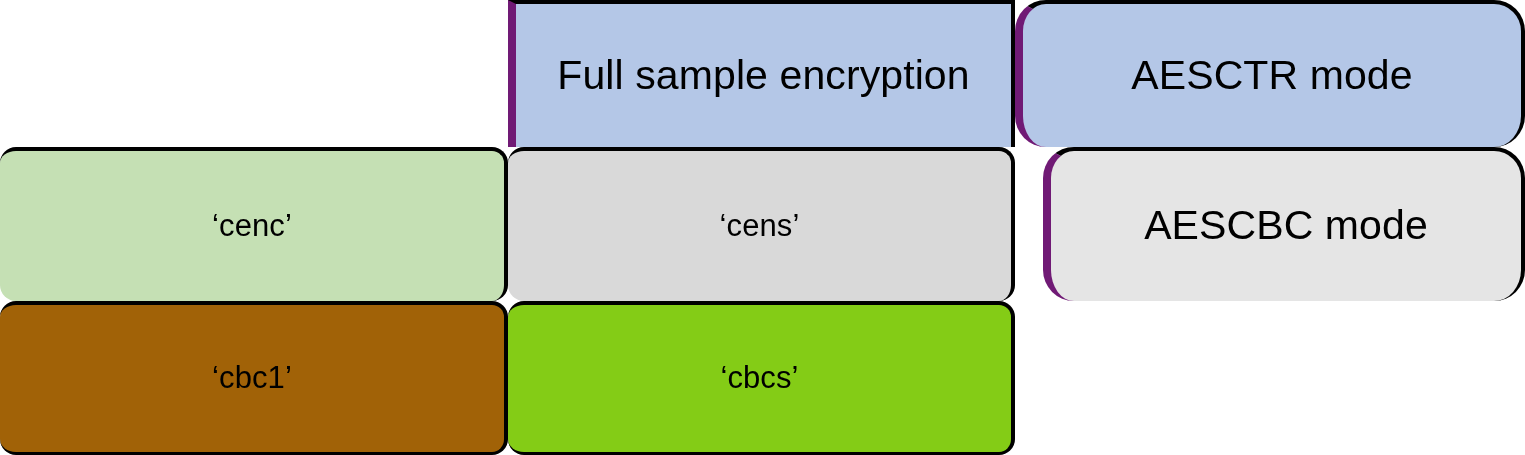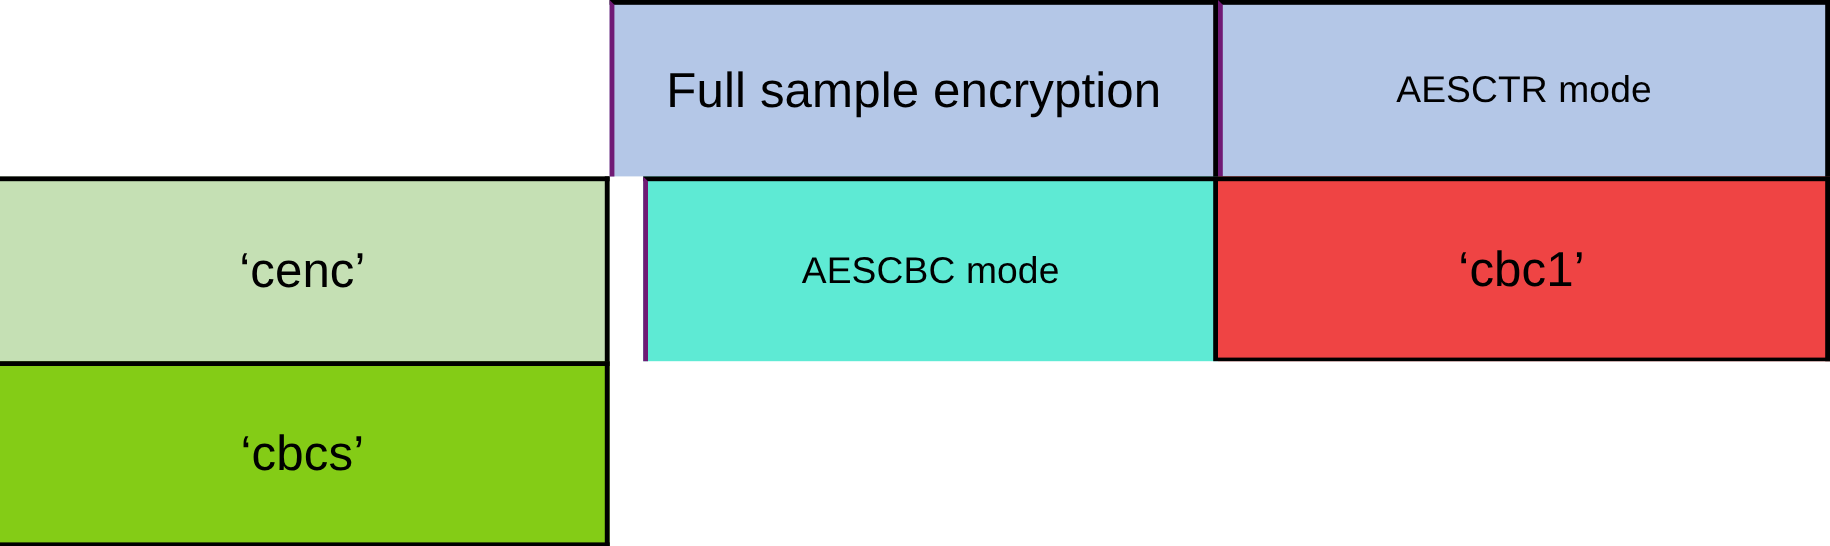--- a/index.html
+++ b/index.html
@@ -52,32 +52,34 @@
     border: none;
   }
 
   
   .fill-blue  { background: #b4c7e7; }
   .fill-green { background: #c5e0b4; }
   .fill-grey  { background: #d9d9d9; }
 
   
   .bt { border-top: 4px solid #000000; }
-  .bl { border-left: 4px solid #701a75; }
+  .bl { border-left: 8px solid #701a75; }
   .br { border-right: 4px solid #000000; }
   .bb-thin { border-bottom: 3px solid #000000; }
 
   .cell--header {
     font-size: 41px;
   }
   .cell--rowlabel {
-    font-size: 31px;
+    font-size: 41px;
+    border-radius: 31px;
   }
   .cell--value {
-    font-size: 41px;
+    font-size: 31px;
+    border-radius: 16px;
   }
 
   .cell-text {
     display: block;
     pointer-events: none;
   }
 </style>
 </head>
 <body>
 
@@ -95,26 +97,29 @@
 
 
     <div class="cell cell--rowlabel fill-blue bt bl br" style="background: rgb(180, 199, 231);">
       <span class="cell-text">AESCTR mode</span>
     </div>
 
     <div class="cell cell--value fill-green bt br" style="background: rgb(197, 224, 180);">
       <span class="cell-text">‘cenc’</span>
     </div>
 
+    <div class="cell cell--value fill-grey bt br" style="background: rgb(217, 217, 217);">
+      <span class="cell-text">‘cens’</span>
+    </div>
 
-    <div class="cell cell--rowlabel fill-blue bt bl br" style="background: #5eead4; margin-left: 28px;">
+    <div class="cell cell--rowlabel fill-blue bt bl br" style="background: #e5e5e5; margin-left: 28px;">
       <span class="cell-text">AESCBC mode</span>
     </div>
 
-    <div class="cell cell--value fill-grey bt br bb-thin" style="background: #ef4444; text-align: center;">
+    <div class="cell cell--value fill-grey bt br bb-thin" style="background: #a16207; text-align: center;">
       <span class="cell-text">‘cbc1’</span>
     </div>
 
     <div class="cell cell--value fill-green bt br bb-thin" style="background: #84cc16;">
       <span class="cell-text">‘cbcs’</span>
     </div>
 
   </div>
 </div>
 

